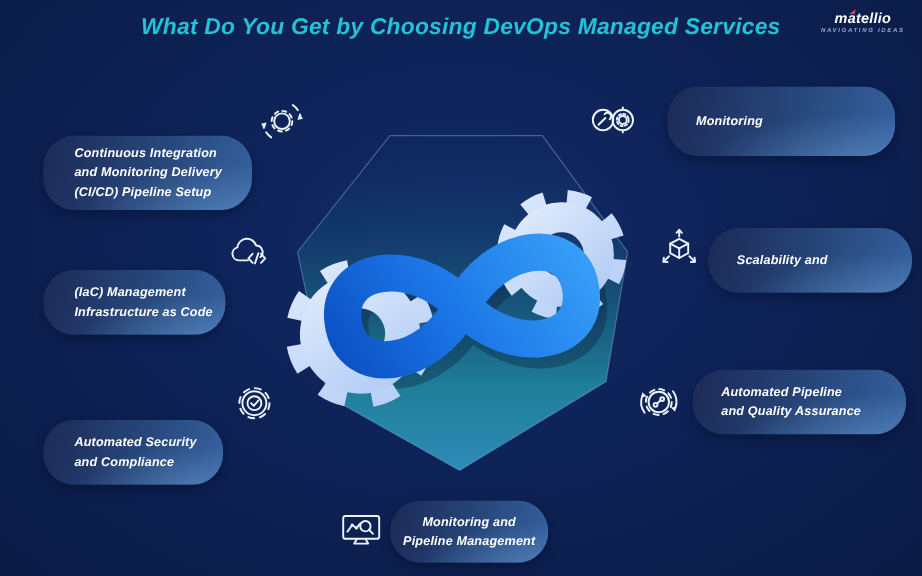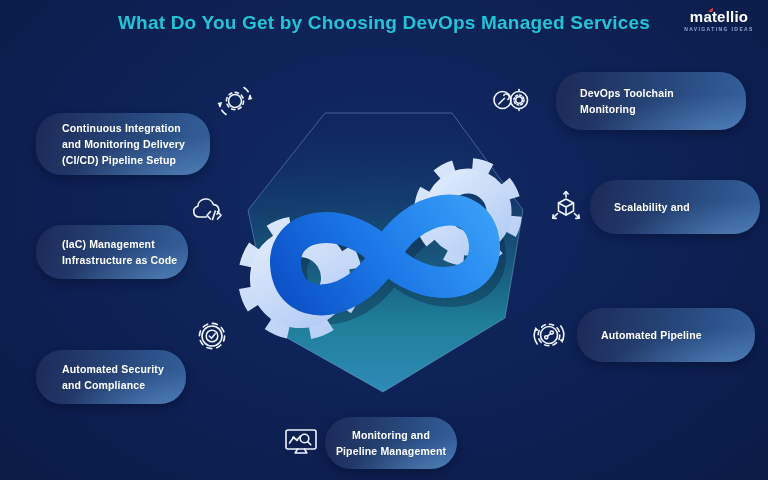--- a/index.html
+++ b/index.html
@@ -1,27 +1,28 @@
 <!DOCTYPE html>
 <html><head>
 <meta charset="utf-8">
 <style>
   html,body{margin:0;padding:0;background:#0a1a45;}
   *{box-sizing:border-box;}
   .stage{
     position:relative;width:768px;height:480px;overflow:hidden;
     background:radial-gradient(ellipse at 50% 42%, #112a66 0%, #0d2154 55%, #0a1b45 100%);
     font-family:"Liberation Sans", sans-serif;
+    font-style:italic;
   }
   .title{
     position:absolute;top:12px;left:0;width:768px;text-align:center;
     color:#23c3d7;font-size:19px;font-weight:700;letter-spacing:.2px;
   }
   .logo{position:absolute;top:9px;right:14px;width:70px;text-align:center;color:#fff;}
-  .logo-name{position:relative;font-size:15px;font-weight:700;letter-spacing:.2px;line-height:1;}
+  .logo-name{position:relative;font-size:12px;font-weight:700;letter-spacing:.2px;line-height:1;}
   .logo-accent{position:absolute;left:24px;top:-2px;width:5px;height:5px;background:#e23b3b;
     clip-path:polygon(0 100%,100% 0,100% 100%);transform:rotate(8deg);}
   .logo-tagline{font-size:5px;letter-spacing:1.4px;color:#93a9d6;margin-top:2px;font-weight:700;}
   .pill{
     position:absolute;border-radius:26px;color:#fff;font-weight:700;font-size:10.5px;
     line-height:1.55;letter-spacing:.15px;display:flex;flex-direction:column;justify-content:center;
     background:
       radial-gradient(130% 150% at 88% 120%, rgba(116,168,222,.50), rgba(116,168,222,0) 55%),
       linear-gradient(102deg,#1c2a57 0%,#27477b 55%,#35619e 100%);
     box-shadow:0 4px 10px rgba(4,10,30,.35);
@@ -137,55 +138,55 @@
       <line class="ic" x1="9.8" y1="26" x2="15.5" y2="20.3"></line>
       <path class="ic" d="M14.8 17.2 a3 3 0 1 1 4.2 4.2"></path>
       <circle class="ic" cx="30" cy="22" r="8.5"></circle>
       <circle class="ic" cx="30" cy="22" r="3.3"></circle>
       <circle class="ic" cx="30" cy="22" r="5" stroke-width="1.8" stroke-dasharray="1.9 2" stroke-linecap="butt"></circle>
       <line class="ic" x1="30" y1="11.5" x2="30" y2="13.2"></line>
       <line class="ic" x1="30" y1="30.8" x2="30" y2="32.5"></line>
     </svg>
   </div>
   <div class="pill pill-right" style="left:556px;top:72px;width:190px;height:58px;">
-    <span>DevOps Toolchain</span>
     <span>Monitoring</span>
   </div>
 
   <div class="icon" style="left:544px;top:187px;">
     <svg viewBox="0 0 44 44">
       <path class="ic" d="M22 12 l7.5 4 v8 l-7.5 4 l-7.5 -4 v-8 z"></path>
       <path class="ic" d="M14.5 16 l7.5 4 l7.5 -4 M22 20 v8"></path>
       <path class="ic" d="M22 10 V4.8"></path>
       <polyline class="ic" points="19.8,7 22,4.5 24.2,7"></polyline>
       <path class="ic" d="M13.5 26.5 L9 31"></path>
       <polyline class="ic" points="9.2,27.8 8.8,31.2 12.2,31.4"></polyline>
       <path class="ic" d="M30.5 26.5 L35 31"></path>
       <polyline class="ic" points="34.8,27.8 35.2,31.2 31.8,31.4"></polyline>
     </svg>
   </div>
-  <div class="pill pill-right" style="left:590px;top:180px;width:170px;height:54px;">
+  <div class="pill pill-right" style="left:590px;top:190px;width:170px;height:54px;">
     <span>Scalability and</span>
   </div>
 
   <div class="icon" style="left:527px;top:313px;">
     <svg viewBox="0 0 44 44">
       <circle class="ic" cx="22" cy="22" r="8.5"></circle>
       <circle class="ic" cx="22" cy="22" r="10.8" stroke-width="2.8" stroke-dasharray="4.3 4.2" stroke-linecap="butt"></circle>
       <circle class="ic" cx="19.3" cy="24.3" r="1.6"></circle>
       <circle class="ic" cx="24.8" cy="19.6" r="1.6"></circle>
       <line class="ic" x1="20.5" y1="23.2" x2="23.6" y2="20.6"></line>
       <path class="ic" d="M33.8 13 a15 15 0 0 1 2 14" stroke-dasharray="20 6"></path>
       <path class="ic" d="M10.2 31 a15 15 0 0 1 -2 -14" stroke-dasharray="20 6"></path>
       <path class="icf" d="M36.8 25.5 l-1.2 4.6 l-3.4 -3.3 z"></path>
       <path class="icf" d="M7.2 18.5 l1.2 -4.6 l3.4 3.3 z"></path>
     </svg>
   </div>
   <div class="pill pill-right" style="left:577px;top:308px;width:178px;height:54px;">
     <span>Automated Pipeline</span>
+    <span>and Quality Assurance</span>
   </div>
 
   <div class="icon" style="left:279px;top:421px;">
     <svg viewBox="0 0 44 44">
       <rect class="ic" x="7" y="9" width="30" height="19" rx="2"></rect>
       <path class="ic" d="M18.5 28 L16.2 32 H27.8 L25.5 28"></path>
       <polyline class="ic" points="10.5,22 14.5,16.5 18,19 21.5,15"></polyline>
       <circle class="icf" cx="14.5" cy="16.5" r="1.3"></circle>
       <circle class="icf" cx="18" cy="19" r="1.3"></circle>
       <circle class="ic" cx="25.5" cy="17.5" r="4.3"></circle>

